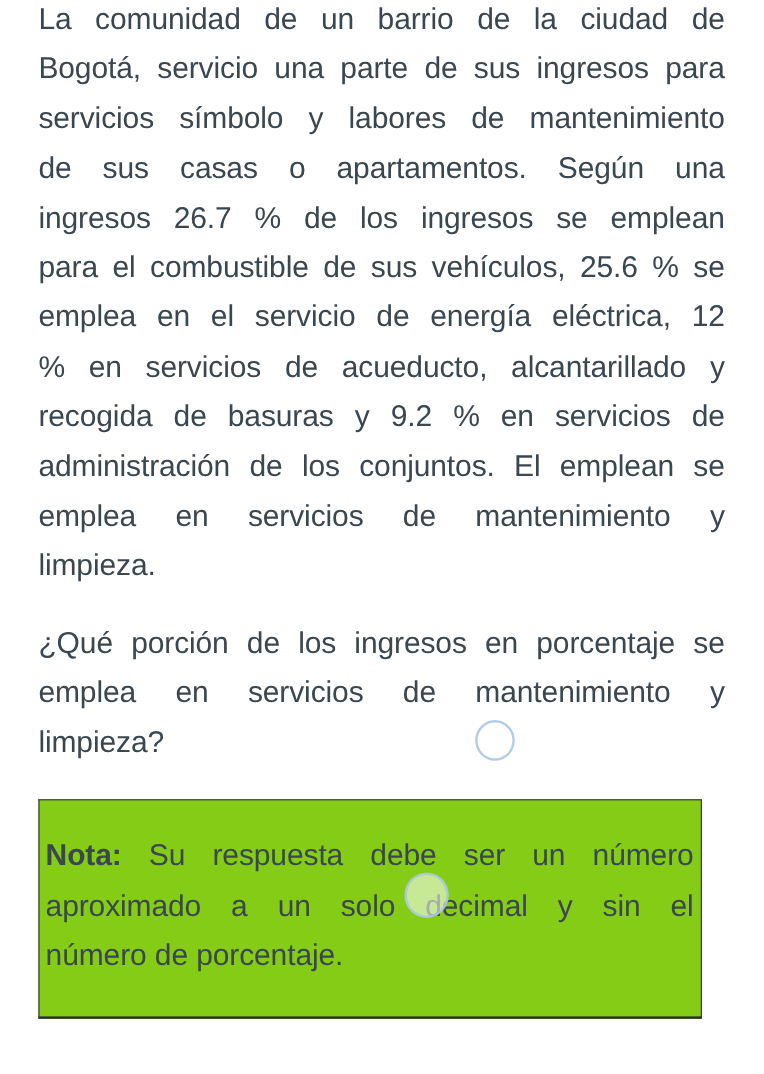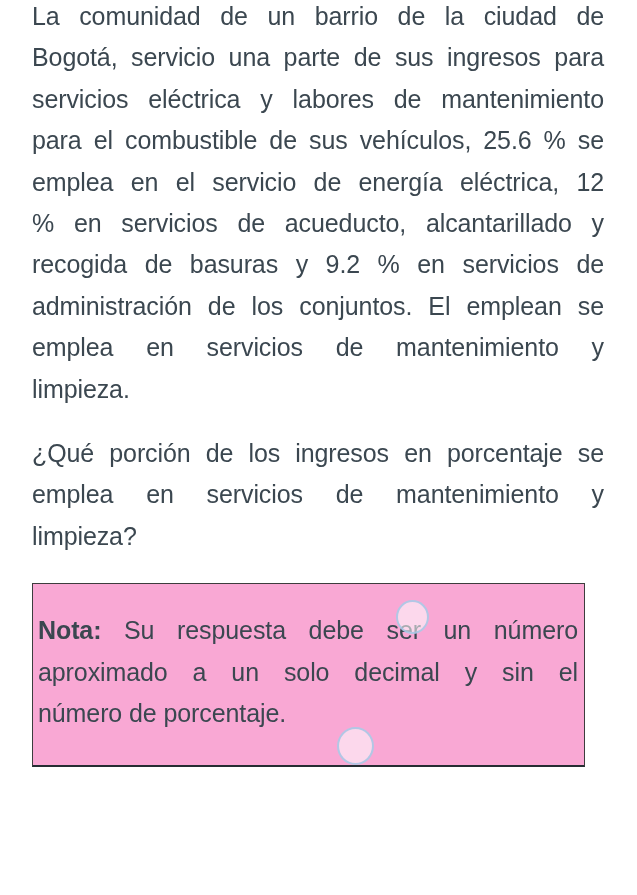--- a/index.html
+++ b/index.html
@@ -40,21 +40,21 @@
     text-align: right;
     text-align-last: left;
   }
   .note-box {
     margin-top: 26px;
     width: 553px;
     box-sizing: border-box;
     border: 1px solid #3d3d3d;
     border-bottom: 2px solid #262d33;
     padding: 26px 6px 30px 5px;
-    background: #f9a8d4;
+    background: #84cc16;
   }
   .note-box .jline { letter-spacing: -0.1px; }
   .note-label { font-weight: bold; }
   .watermark {
     position: absolute;
     border: 2px solid rgba(164, 196, 228, 0.85);
     background: rgba(255, 255, 255, 0.55);
     border-radius: 50%;
     pointer-events: none;
   }
@@ -63,21 +63,23 @@
 </style>
 </head>
 <body>
 
 <main class="page">
 
   <div class="text-col">
     <section class="para para-intro">
       <div class="jline">La comunidad de un barrio de la ciudad de</div>
       <div class="jline">Bogotá, servicio una parte de sus ingresos para</div>
-      <div class="jline">servicios eléctrica y labores de mantenimiento</div>
+      <div class="jline">servicios símbolo y labores de mantenimiento</div>
+      <div class="jline">de sus casas o apartamentos. Según una</div>
+      <div class="jline">ingresos 26.7 % de los ingresos se emplean</div>
       <div class="jline">para el combustible de sus vehículos, 25.6 % se</div>
       <div class="jline">emplea en el servicio de energía eléctrica, 12</div>
       <div class="jline">%  en servicios de acueducto, alcantarillado y</div>
       <div class="jline">recogida de basuras y 9.2 % en servicios de</div>
       <div class="jline">administración de los conjuntos. El emplean se</div>
       <div class="jline">emplea en servicios de mantenimiento y</div>
       <div class="jline last">limpieza.</div>
     </section>
 
     <section class="para para-question">

